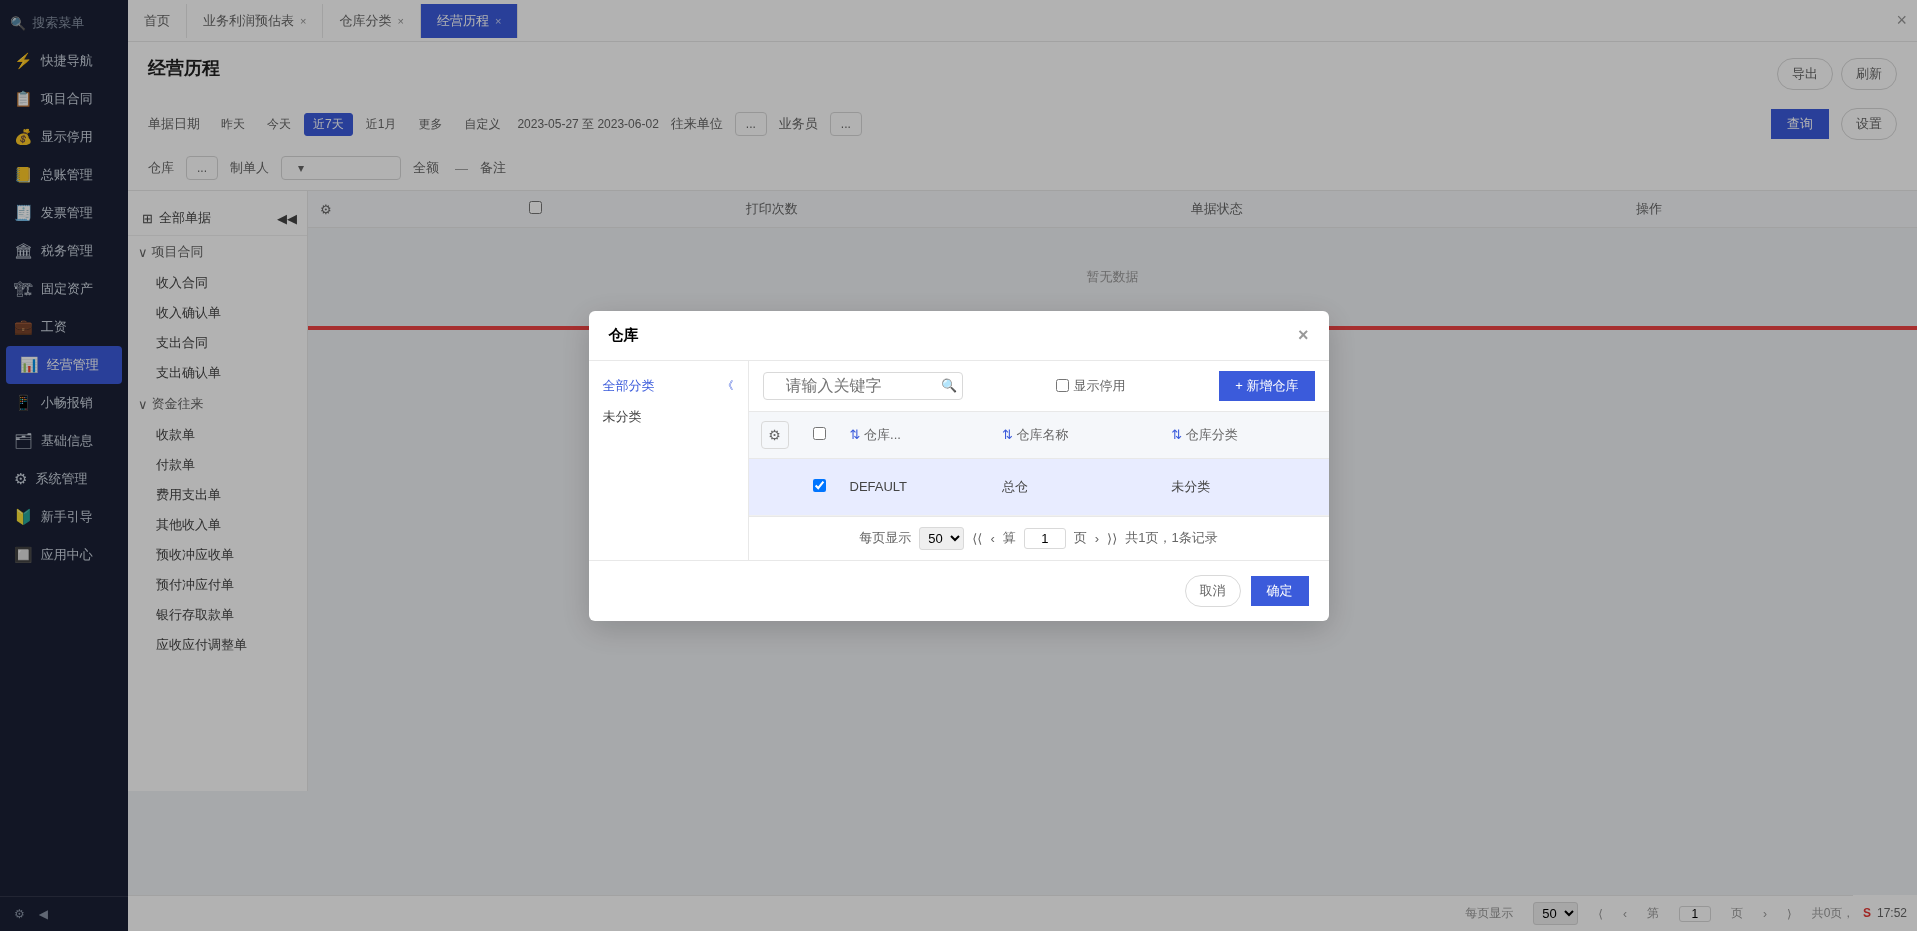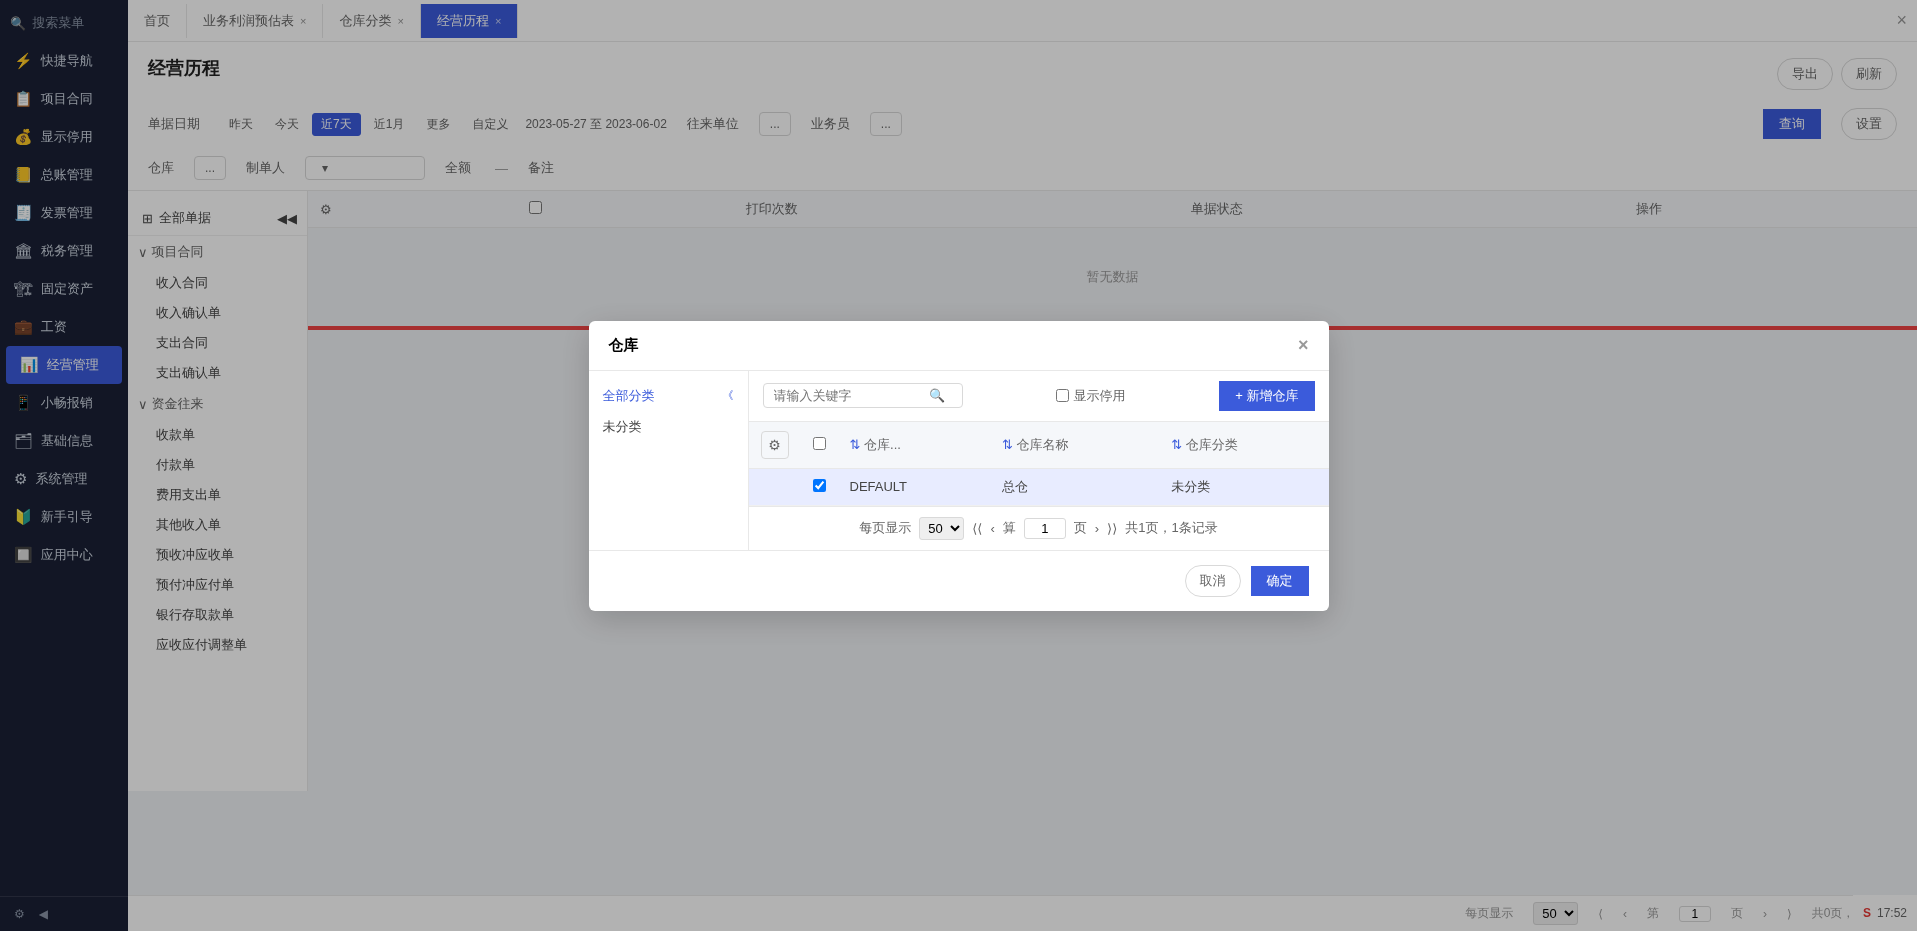--- a/index.html
+++ b/index.html
@@ -44,21 +44,21 @@
     .main {
       position: fixed; left: 128px; top: 42px; right: 0; bottom: 0;
       background: #f0f2f5; overflow: auto;
     }
     .page-header {
       background: #fff; padding: 14px 20px 0;
       border-bottom: 1px solid #e8e8e8;
     }
     .page-title { font-size: 18px; font-weight: 600; color: #222; margin-bottom: 12px; }
     .filter-row {
-      display: flex; align-items: center; gap: 20px; padding: 10px 0; flex-wrap: wrap;
+      display: flex; align-items: center; gap: 12px; padding: 10px 0; flex-wrap: wrap;
     }
     .filter-label { color: #666; font-size: 13px; }
     .date-btn-group { display: flex; gap: 4px; align-items: center; }
     .date-btn {
       padding: 2px 8px; font-size: 12px; border-radius: 3px; cursor: pointer;
       border: 1px solid transparent; color: #666;
     }
     .date-btn.active { background: #3b5bdb; color: #fff; border-color: #3b5bdb; }
     .date-range { font-size: 12px; color: #666; margin-left: 4px; }
     .filter-select {
@@ -125,35 +125,36 @@
     .modal-toolbar {
       display: flex; align-items: center; justify-content: space-between;
       padding: 10px 14px; border-bottom: 1px solid #e8e8e8;
     }
     .modal-search {
       display: flex; align-items: center; gap: 6px;
       border: 1px solid #d9d9d9; border-radius: 4px; padding: 4px 10px;
       background: #fff; width: 200px;
     }
     .modal-search input {
-      border: none; outline: none; font-size: 13px; color: #666; width: 150px;
+      border: none; outline: none; font-size: 16px; color: #666; width: 150px;
       background: transparent;
+      margin-left: 12px;
     }
     .modal-show-disabled {
       display: flex; align-items: center; gap: 4px; font-size: 13px; color: #666;
     }
     .modal-table { flex: 1; overflow-y: auto; }
     .modal-table table { width: 100%; border-collapse: collapse; }
     .modal-table th {
       background: #f5f7fa; border-bottom: 1px solid #e8e8e8;
       padding: 9px 12px; text-align: left; font-size: 13px; color: #666; font-weight: normal;
       white-space: nowrap;
     }
     .modal-table td {
-      padding: 9px 12px; font-size: 13px; color: #444; border-bottom: 1px solid #f0f0f0;
+      padding: 19px 12px; font-size: 13px; color: #444; border-bottom: 1px solid #f0f0f0;
     }
     .modal-table tr.selected td { background: #e8ecff; }
     .col-sort { color: #3b5bdb; }
     .modal-footer-pagination {
       display: flex; align-items: center; justify-content: center; gap: 8px;
       padding: 10px 14px; border-top: 1px solid #e8e8e8; font-size: 13px; color: #666;
     }
     .page-input {
       width: 42px; border: 1px solid #d9d9d9; border-radius: 3px;
       text-align: center; font-size: 13px; padding: 2px 4px;

